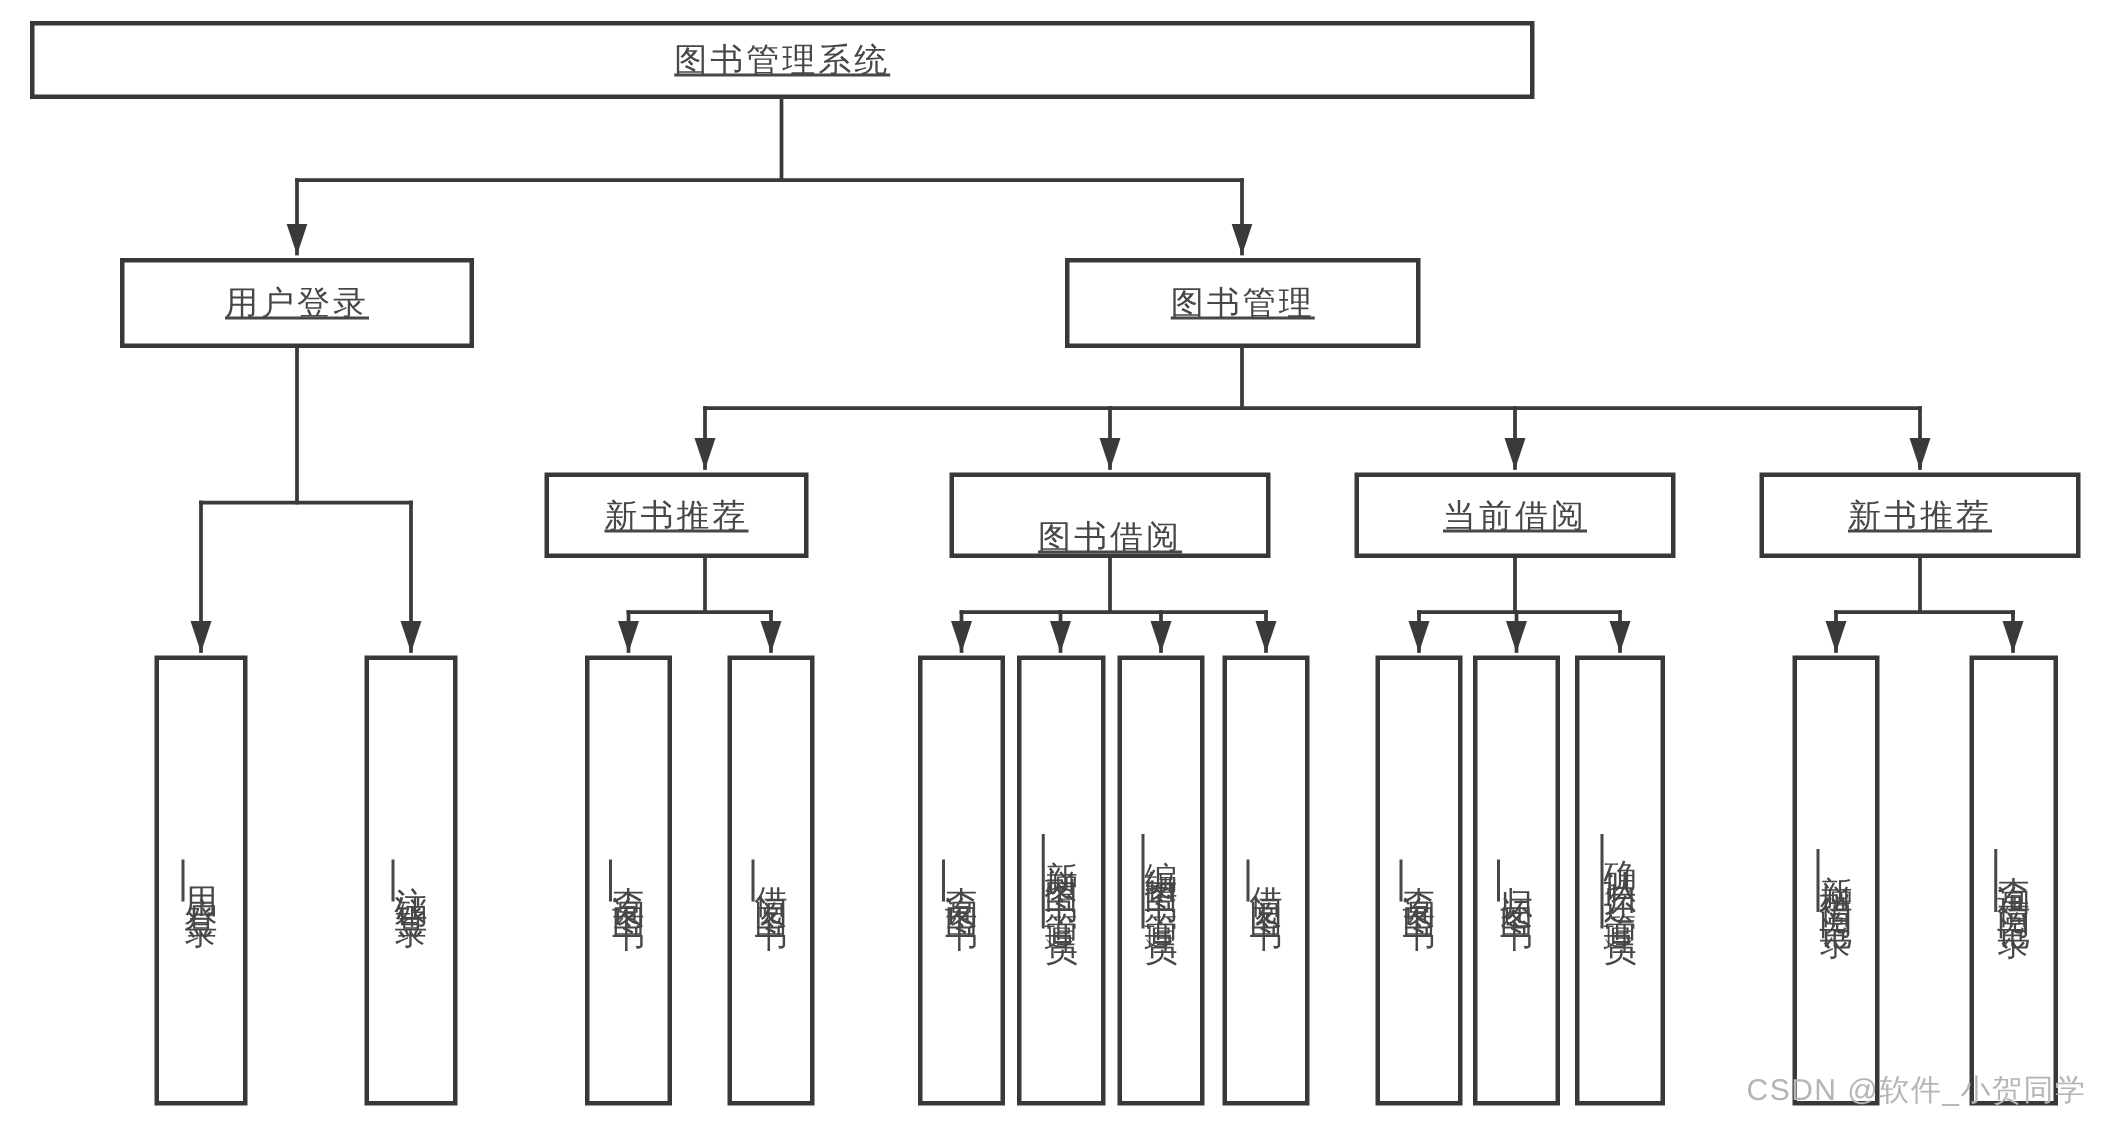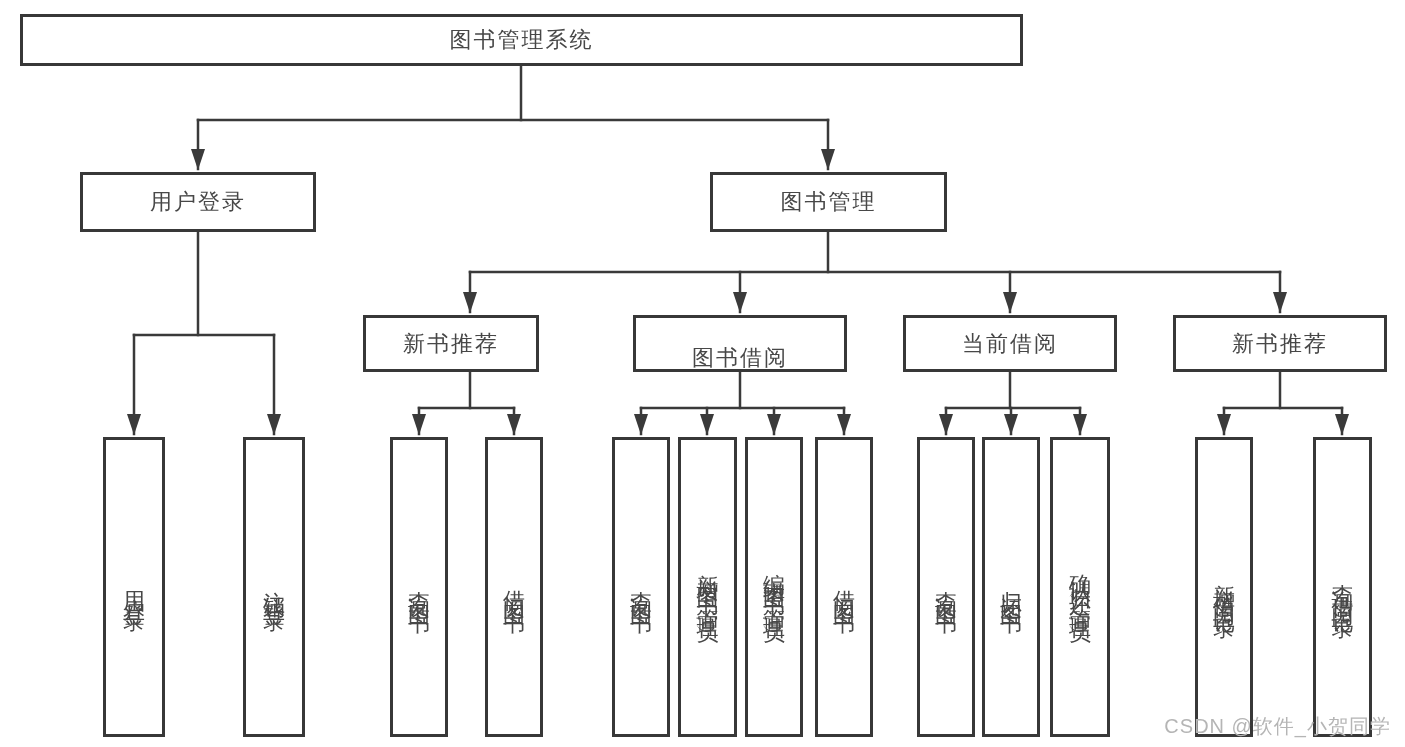--- a/index.html
+++ b/index.html
@@ -13,20 +13,21 @@
   .connectors{position:absolute;left:0;top:0;width:1405px;height:747px;}
   .node{
     position:absolute;
     box-sizing:border-box;
     border:3px solid #383838;
     background:#ffffff;
     display:flex;
     align-items:center;
     justify-content:center;
     color:#474747;
+    text-decoration:underline;
   }
   .hlabel{font-size:22px;letter-spacing:2px;line-height:1;white-space:nowrap;}
   .vlabel{
     writing-mode:vertical-rl;
     text-orientation:mixed;
     font-size:22px;
     line-height:1;
     letter-spacing:7px;
     white-space:nowrap;
   }

